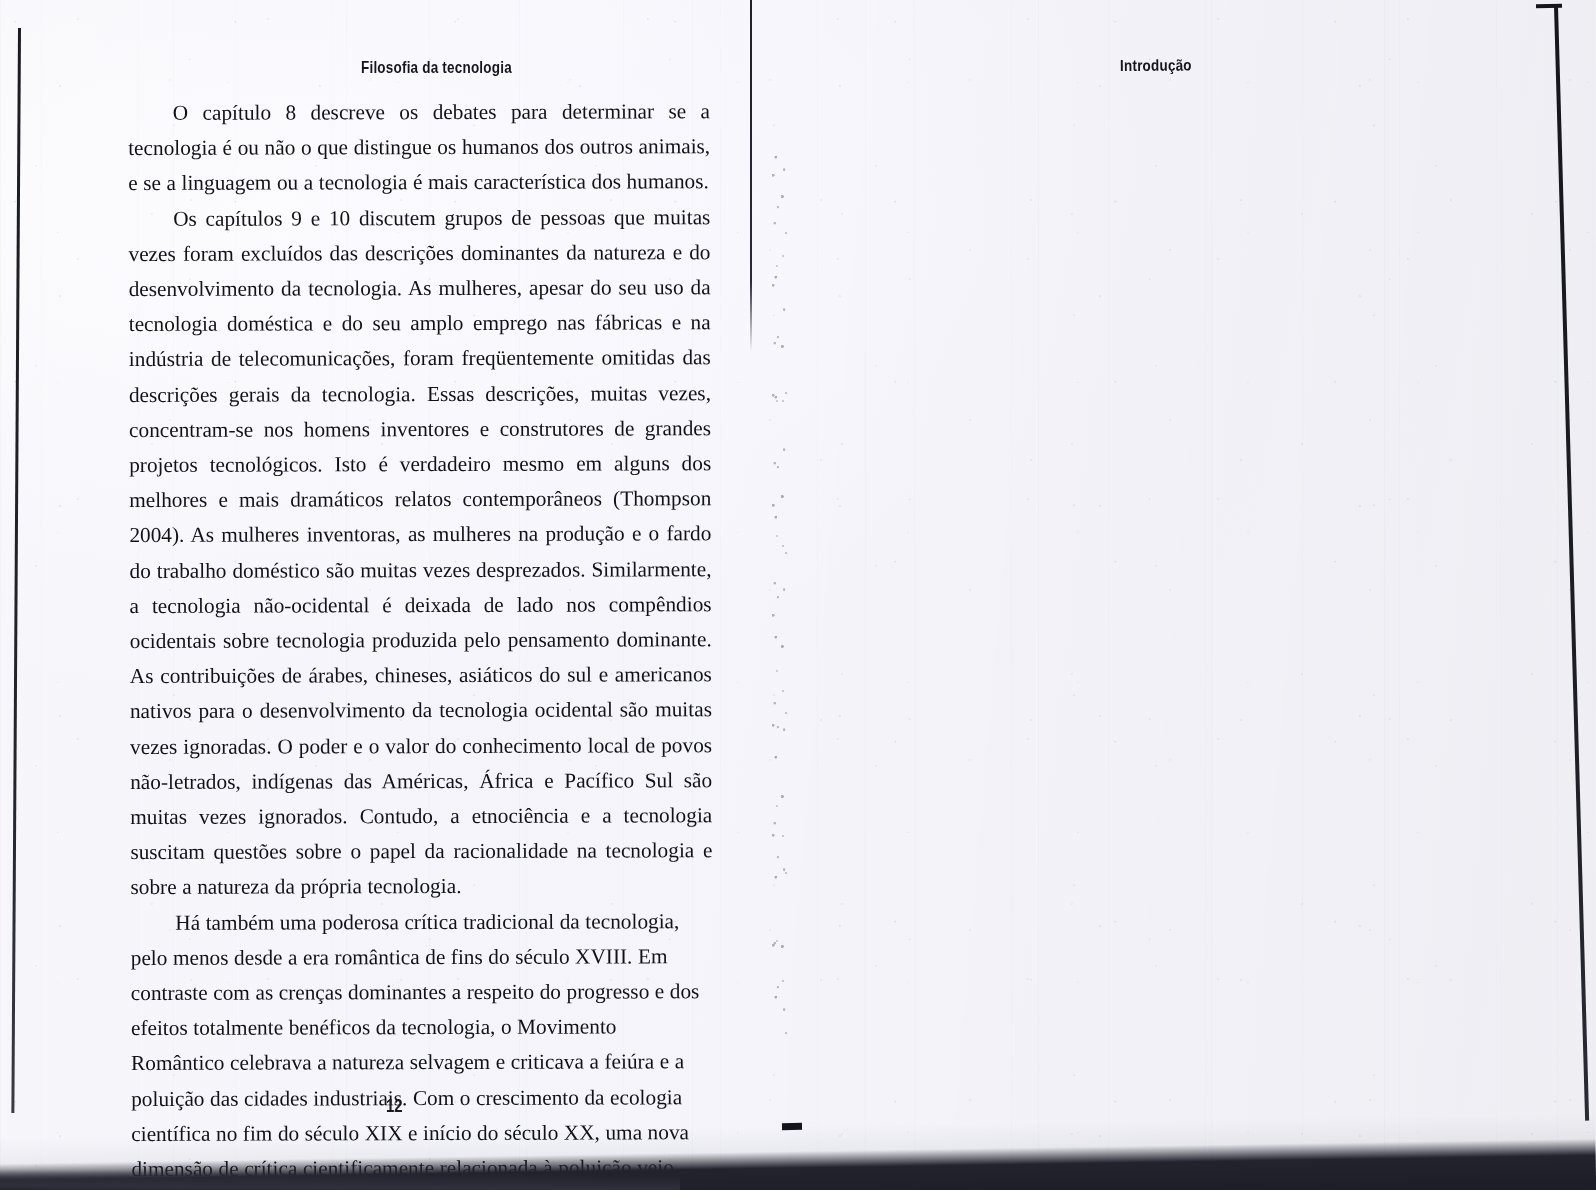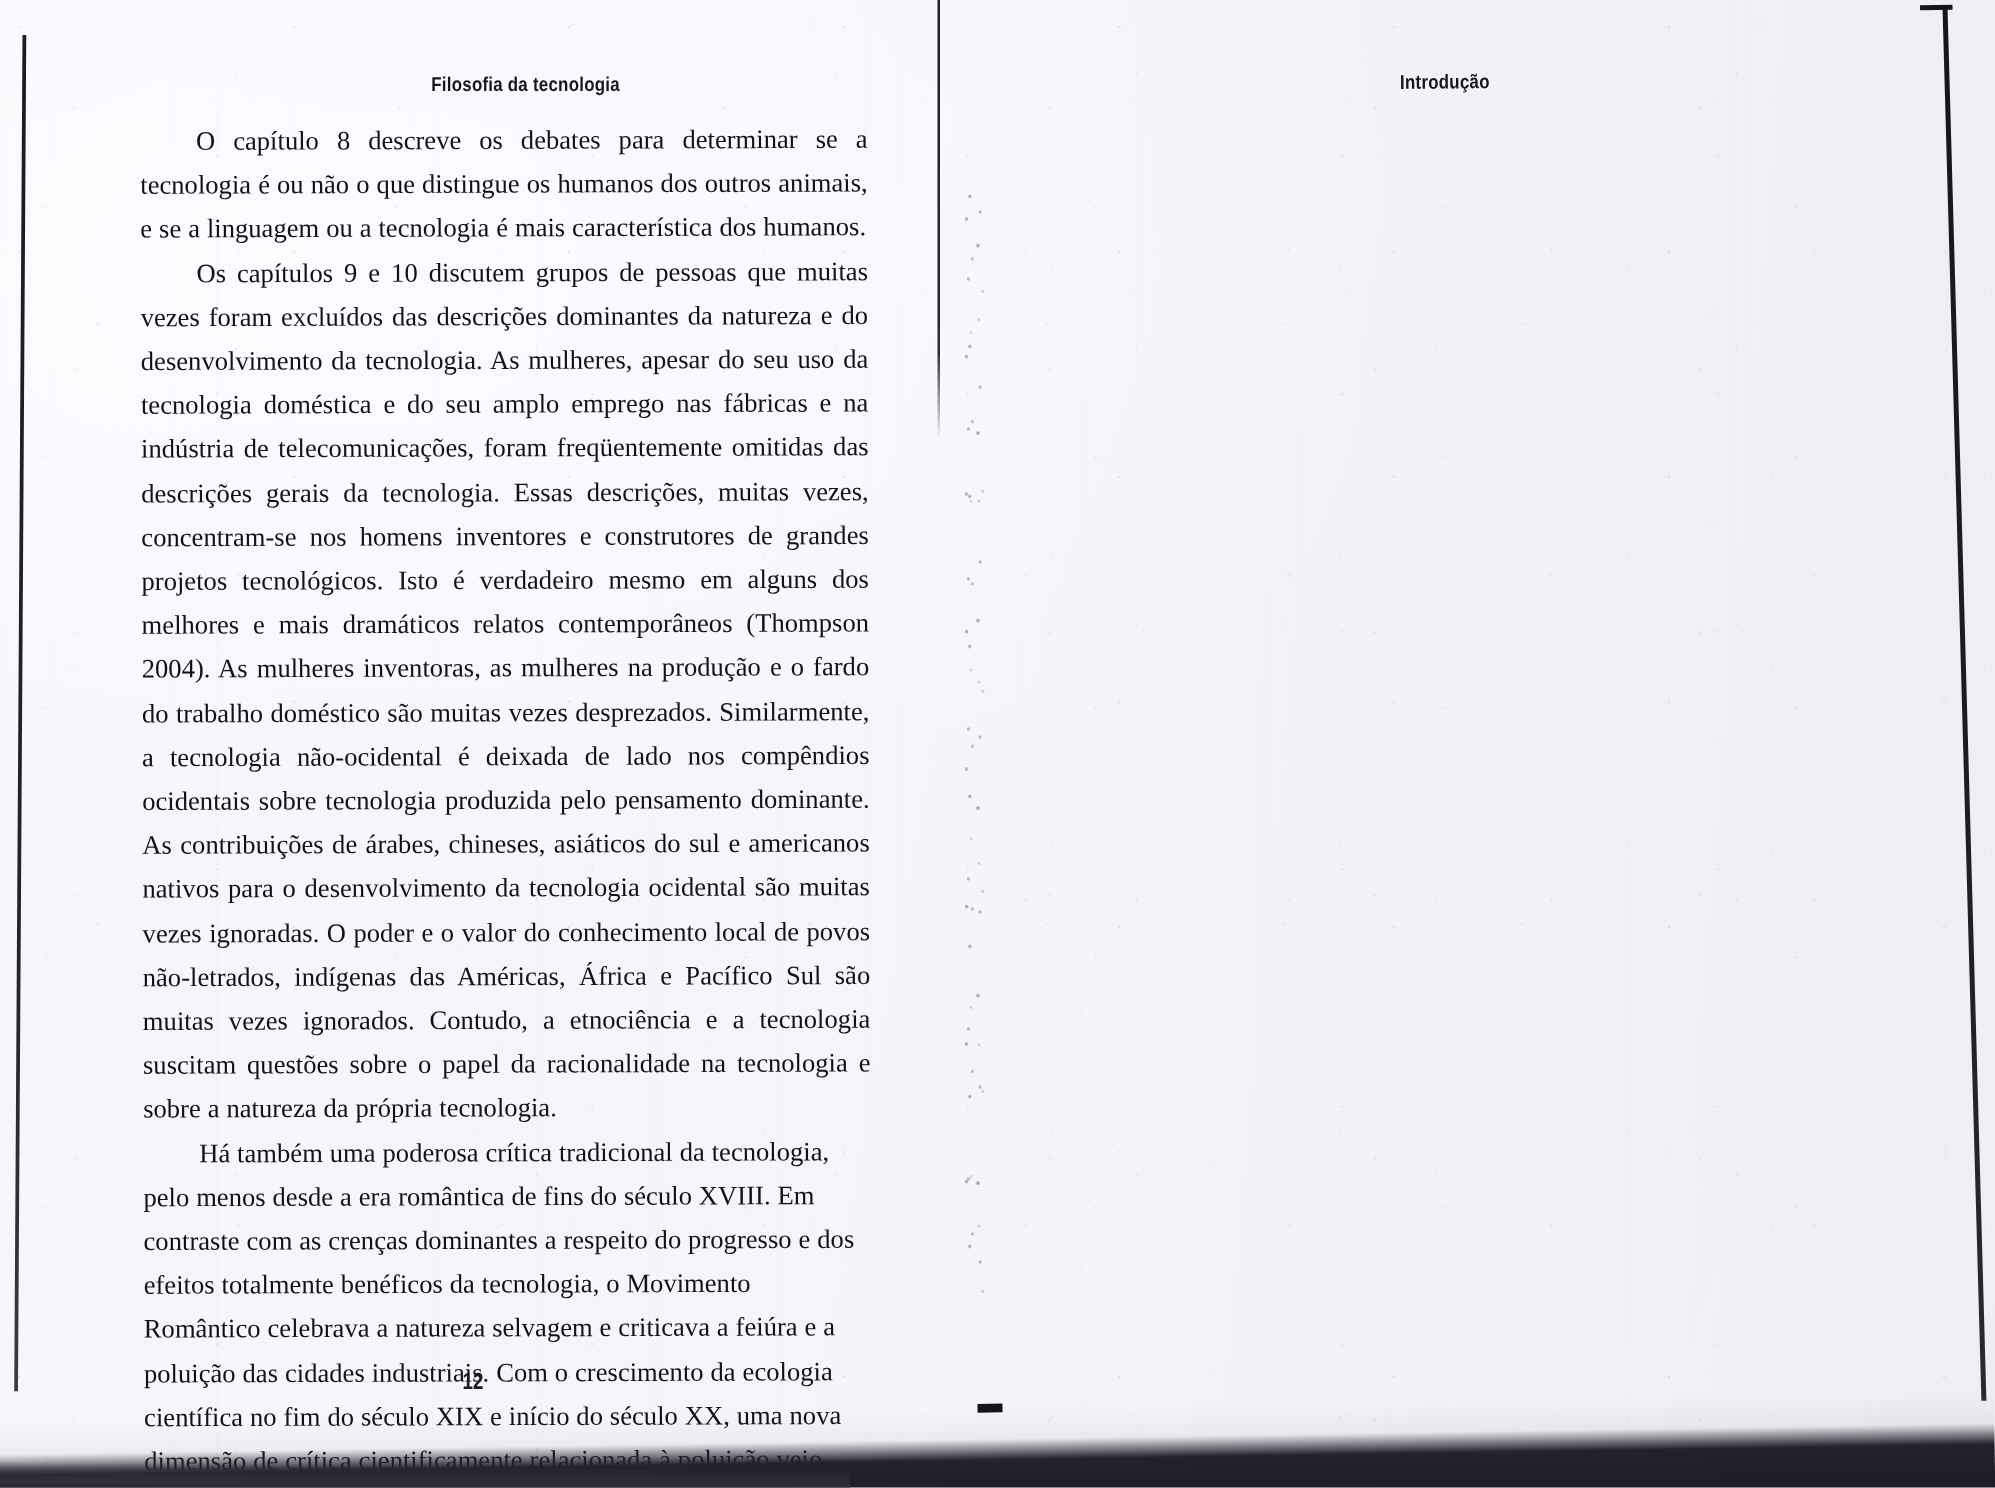--- a/index.html
+++ b/index.html
@@ -127,21 +127,21 @@
     background-size: 26px 120px, 26px 140px, 26px 110px, 26px 150px,
                      26px 130px, 26px 160px, 26px 120px, 26px 145px, 26px 135px;
   }
 
   
   .page {
     position: absolute;
     top: 0;
     height: 1190px;
   }
-  #page-left  { left: 0;    width: 760px; }
+  #page-left  { left: 16px;    width: 760px; }
   #page-right { left: 760px; width: 836px; }
 
   .running-head {
     position: absolute;
     font-family: "Liberation Sans", "DejaVu Sans", sans-serif;
     font-size: 13.5px;
     font-weight: 700;
     letter-spacing: .2px;
     color: #16161d;
     transform: scaleY(1.18);

